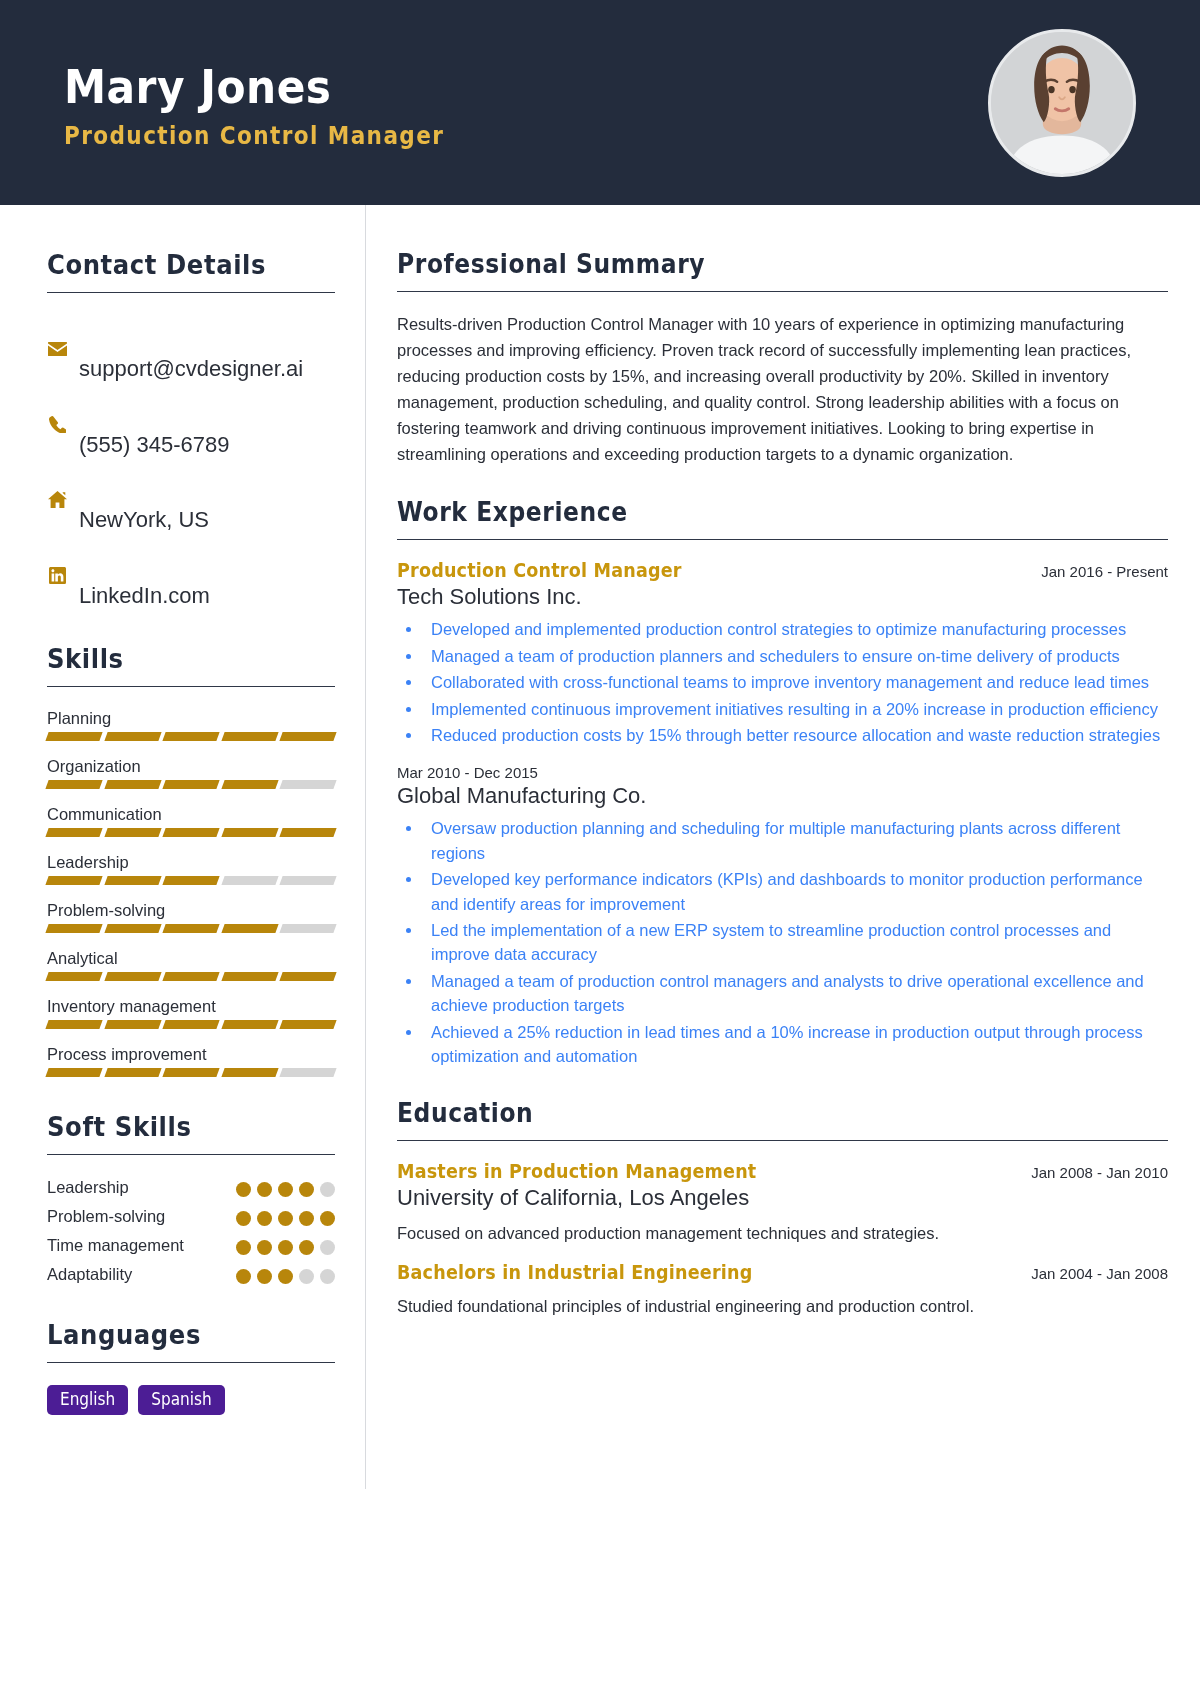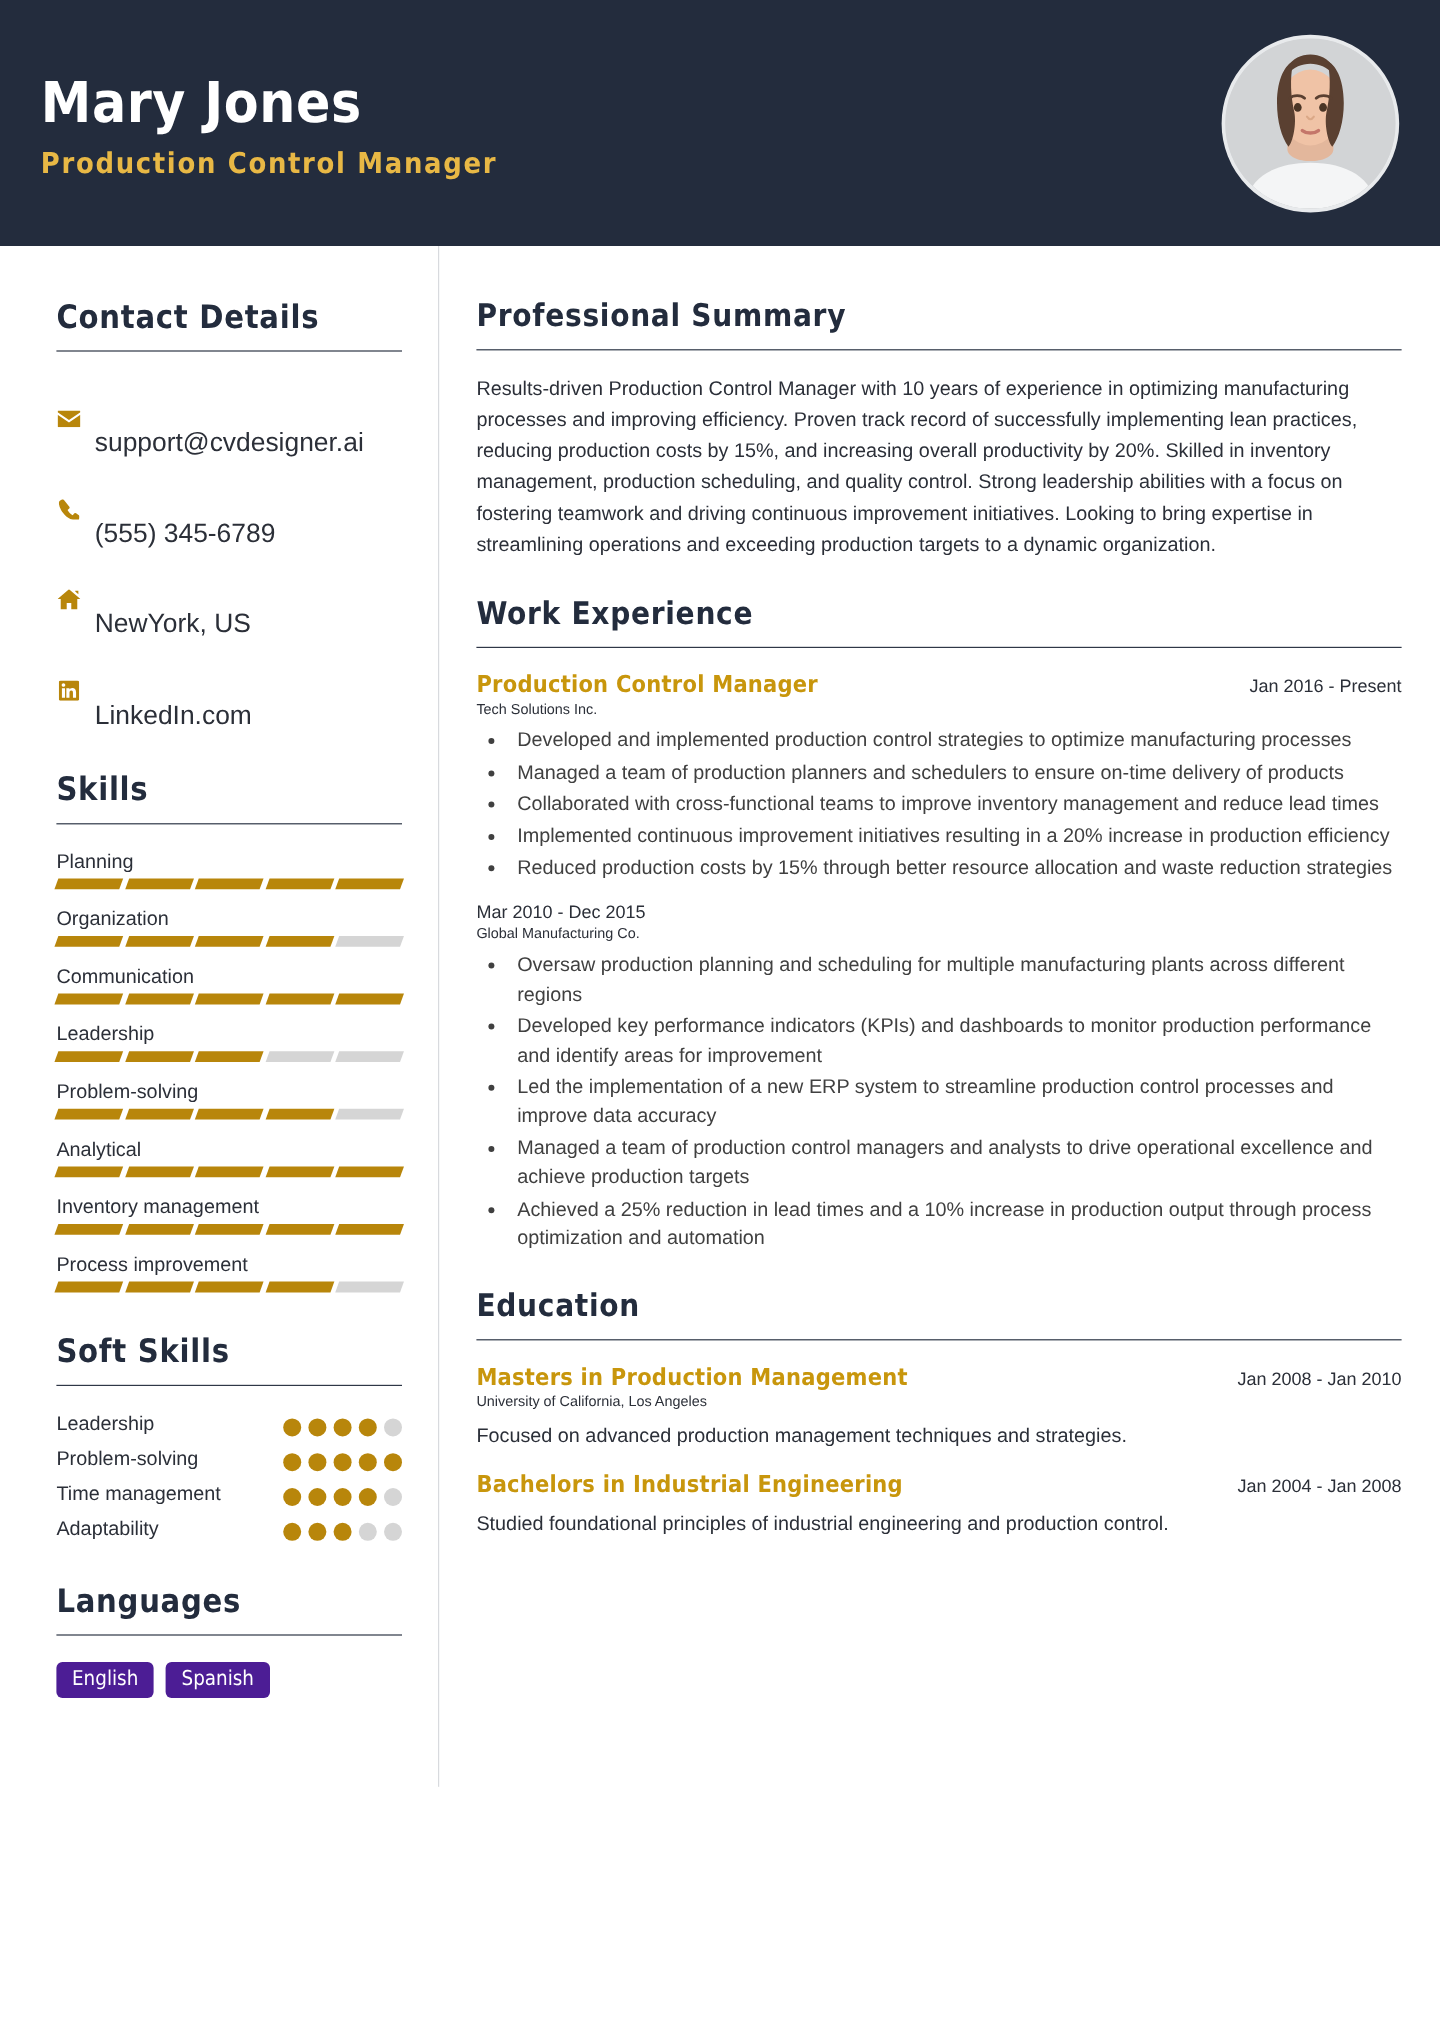--- a/index.html
+++ b/index.html
@@ -9,21 +9,21 @@
     background:#ffffff;
     color:#2b2f38;
     -webkit-font-smoothing:antialiased;
   }
   .page { width:1200px; min-height:1684px; background:#fff; position:relative; }
 
   
   .header {
     background:#232c3d;
     height:205px;
-    padding:0 34px;
+    padding:0 64px;
     display:flex;
     align-items:center;
     justify-content:space-between;
   }
   .header-text { padding-top:6px; }
   .name {
     font-family:"DejaVu Sans Condensed","Liberation Sans Narrow","Liberation Sans",sans-serif;
     font-size:47px;
     font-weight:bold;
     color:#ffffff;
@@ -111,24 +111,24 @@
   .summary-text { font-size:16.5px; line-height:1.58; color:#2b2f38; }
   .entry-head { display:flex; align-items:baseline; justify-content:space-between; gap:16px; }
   .entry-title {
     font-family:"DejaVu Sans Condensed","Liberation Sans Narrow","Liberation Sans",sans-serif;
     font-size:19.5px;
     font-weight:bold;
     color:#c8960c;
     letter-spacing:0.2px;
   }
   .entry-date { font-size:15px; color:#2b2f38; flex:none; white-space:nowrap; }
-  .entry-org { font-size:12px; color:#2b2f38; margin-top:2px; }
+  .entry-org { font-size:22px; color:#2b2f38; margin-top:2px; }
   .entry-desc { font-size:16.5px; color:#2b2f38; margin-top:10px; line-height:1.5; }
   .bullets { margin:7px 0 0 26px; }
-  .bullets li { font-size:16.5px; line-height:1.48; color:#404040; margin-bottom:2px; padding-left:8px; }
+  .bullets li { font-size:16.5px; line-height:1.48; color:#3b82f6; margin-bottom:2px; padding-left:8px; }
   .exp-entry { margin-bottom:17px; }
   .edu-entry { margin-bottom:15px; }
 </style>
 </head>
 <body>
 
 <div class="page">
 
   <div class="header">
     <div class="header-text">

